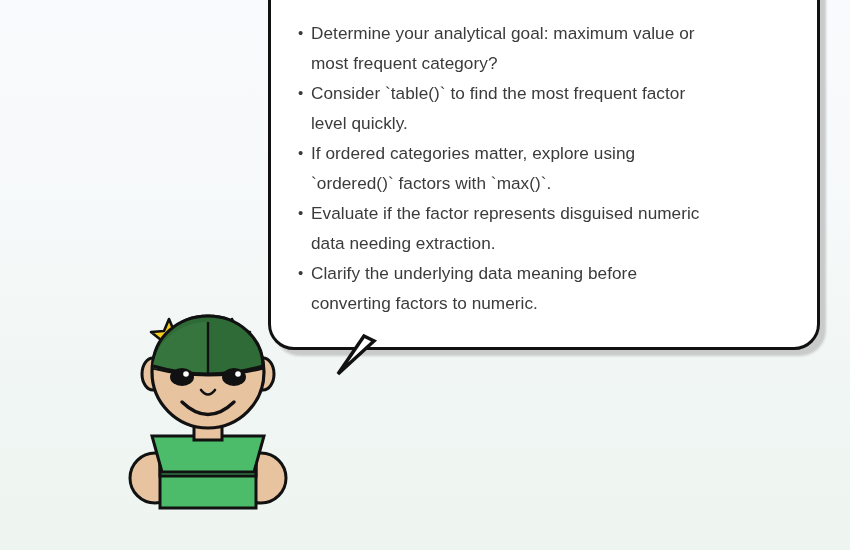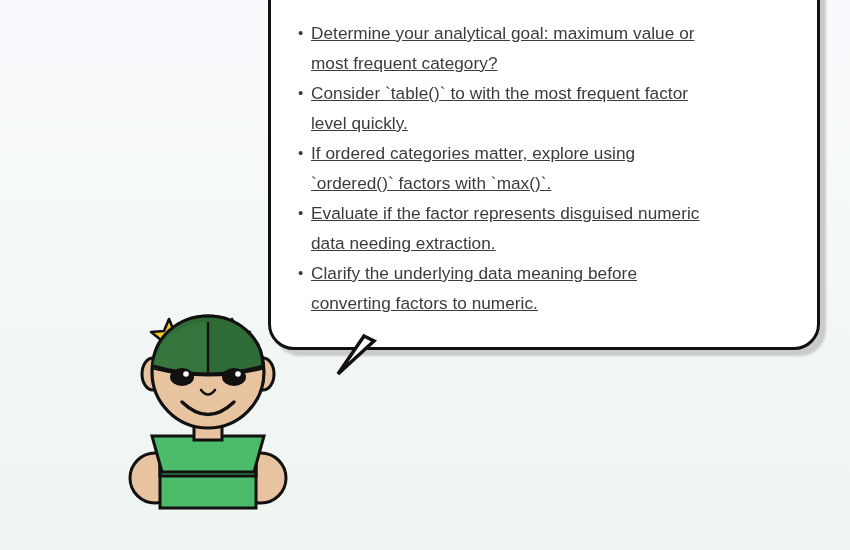--- a/index.html
+++ b/index.html
@@ -70,21 +70,20 @@
   .bullet-dot {
     flex: 0 0 auto;
     width: 13px;
     font-size: 15px;
     line-height: 30px;
     color: #3b3b3b;
   }
   .bullet-text {
     flex: 1 1 auto;
     white-space: pre-line;
-    text-decoration: underline;
   }
 
   
   #character {
     position: absolute;
     left: 128px;
     top: 306px;
     width: 160px;
     height: 236px;
   }
@@ -105,21 +104,21 @@
   <div id="bullet-list">
 
     <div class="bullet-item">
       <span class="bullet-dot">•</span>
       <span class="bullet-text">Determine your analytical goal: maximum value or
 most frequent category?</span>
     </div>
 
     <div class="bullet-item">
       <span class="bullet-dot">•</span>
-      <span class="bullet-text">Consider `table()` to with the most frequent factor
+      <span class="bullet-text">Consider `table()` to find the most frequent factor
 level quickly.</span>
     </div>
 
     <div class="bullet-item">
       <span class="bullet-dot">•</span>
       <span class="bullet-text">If ordered categories matter, explore using
 `ordered()` factors with `max()`.</span>
     </div>
 
     <div class="bullet-item">

